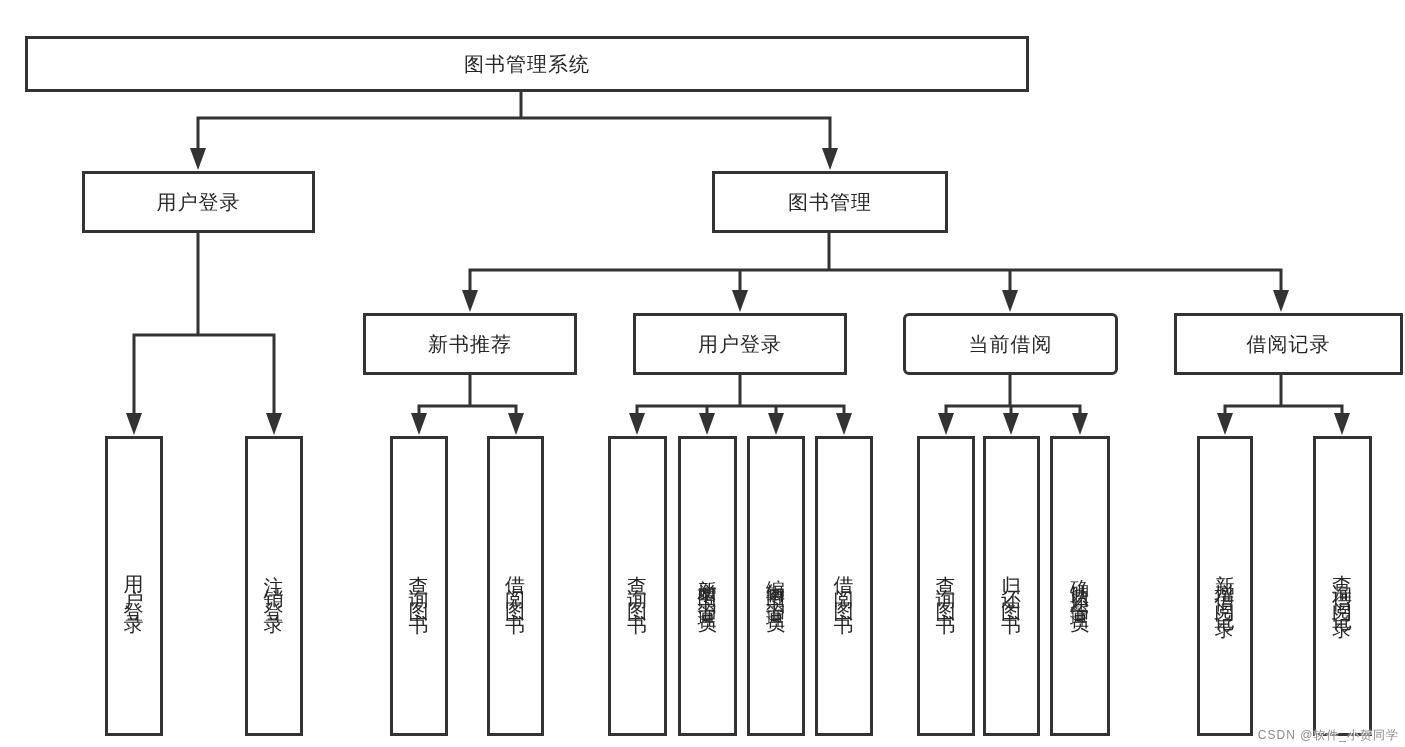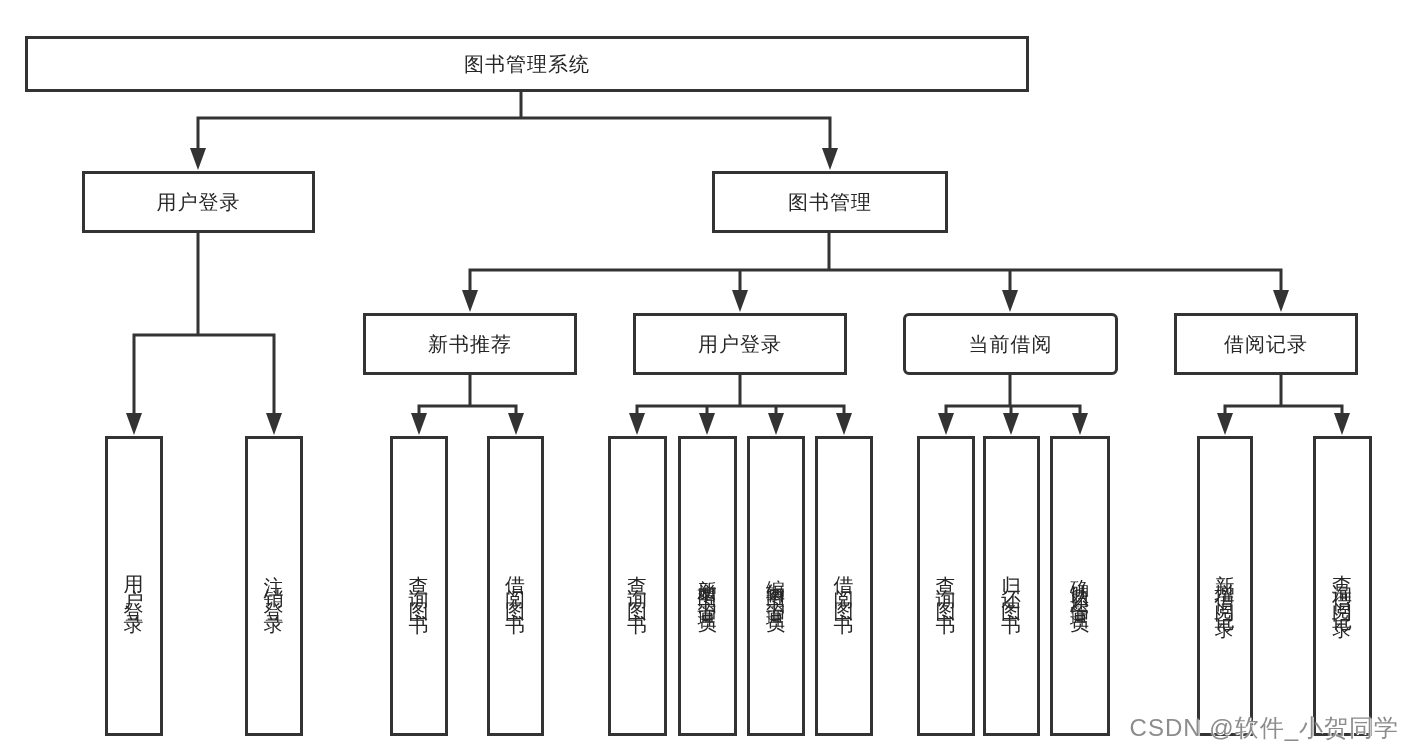--- a/index.html
+++ b/index.html
@@ -39,21 +39,21 @@
   .sp-med span   { letter-spacing: 9px;  }
   .sp-tight span { letter-spacing: 5px; font-size: 19px; }
 
   
   .root   { left: 25px;  top: 12px;  width: 1004px; height: 56px; margin-top: 24px; }
   .b-user { left: 82px;  top: 171px; width: 233px;  height: 62px; }
   .b-mgmt { left: 712px; top: 171px; width: 236px;  height: 62px; }
   .b-rec  { left: 363px; top: 313px; width: 214px;  height: 62px; }
   .b-bor  { left: 633px; top: 313px; width: 214px;  height: 62px; }
   .b-cur  { left: 903px; top: 313px; width: 215px;  height: 62px; border-radius: 6px; }
-  .b-log  { left: 1174px;top: 313px; width: 184px;  height: 62px; }
+  .b-log  { left: 1174px;top: 313px; width: 229px;  height: 62px; }
 
   
   .leaf { top: 436px; height: 300px; }
   .l1  { left: 105px;  width: 58px; }
   .l2  { left: 245px;  width: 58px; }
   .l3  { left: 390px;  width: 58px; }
   .l4  { left: 487px;  width: 57px; }
   .l5  { left: 608px;  width: 59px; }
   .l6  { left: 678px;  width: 59px; }
   .l7  { left: 747px;  width: 58px; }
@@ -61,21 +61,21 @@
   .l9  { left: 917px;  width: 58px; }
   .l10 { left: 983px;  width: 57px; }
   .l11 { left: 1050px; width: 60px; }
   .l12 { left: 1197px; width: 56px; }
   .l13 { left: 1313px; width: 59px; }
 
   .watermark {
     position: absolute;
     right: 6px;
     bottom: 3px;
-    font-size: 24px;
+    font-size: 12px;
     color: #8c8c8c;
     text-shadow: 0 0 2px #ffffff, 1px 1px 0 #ffffff;
     letter-spacing: 1px;
   }
 </style>
 </head>
 <body>
 
 <div class="stage">
 

